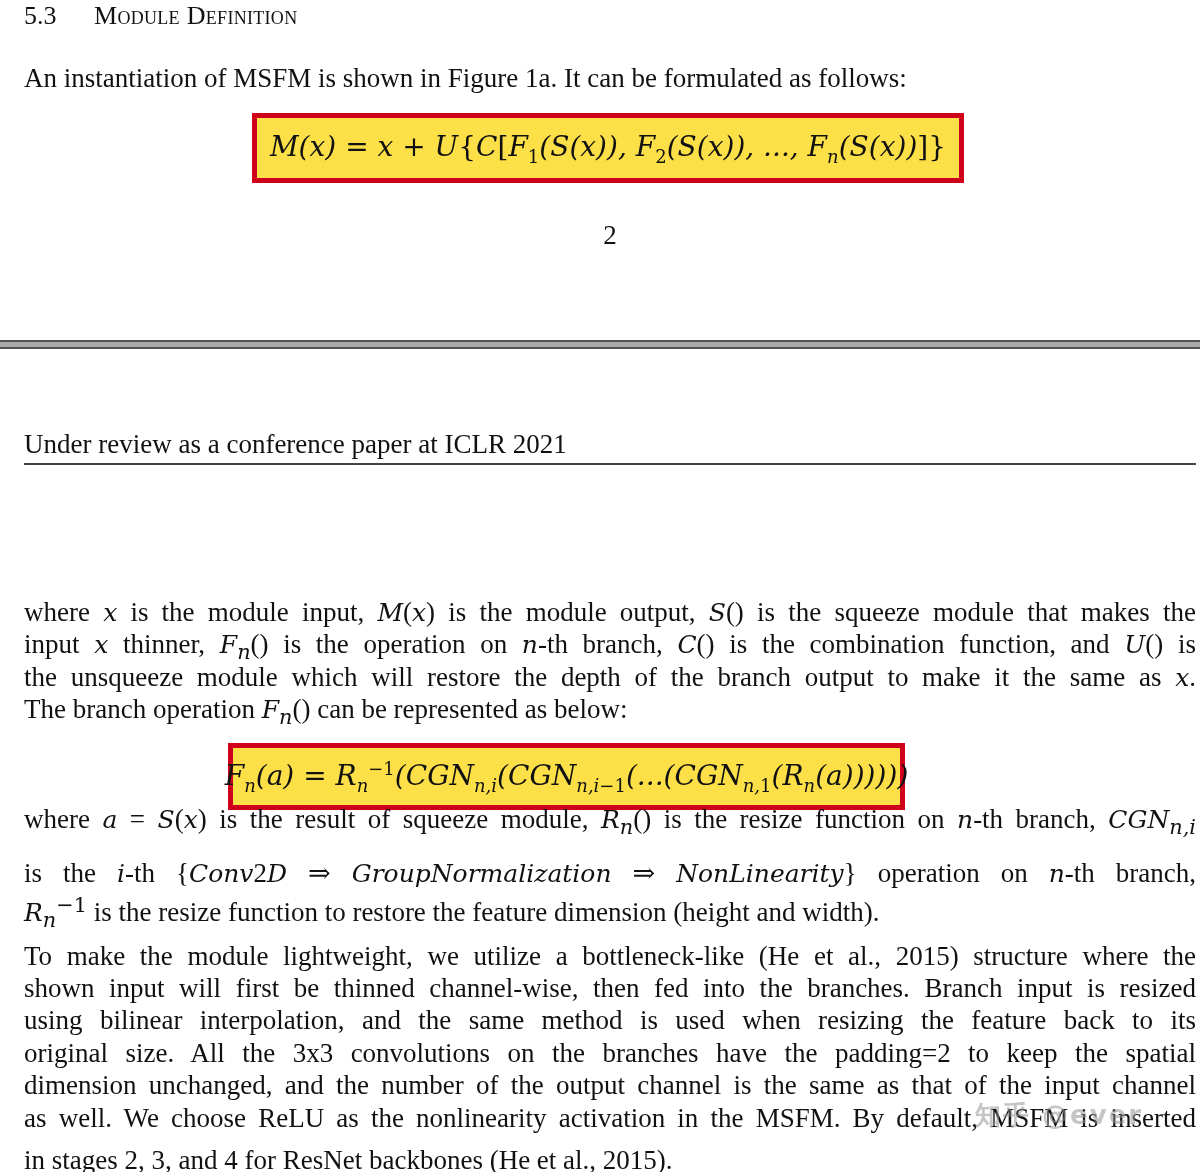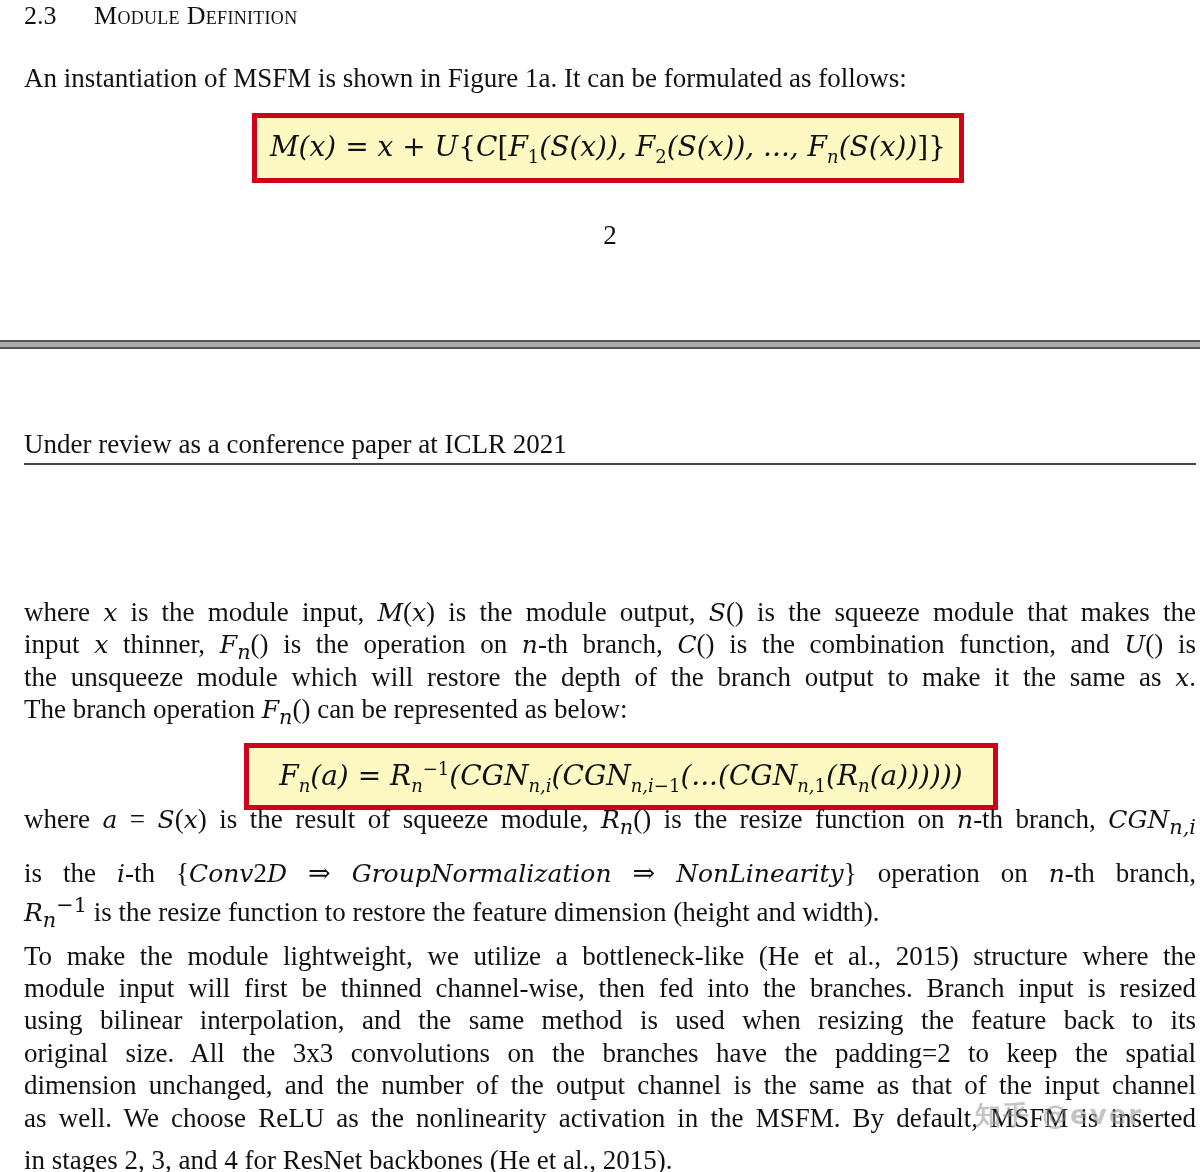--- a/index.html
+++ b/index.html
@@ -4,69 +4,69 @@
 <style>
   html, body { margin:0; padding:0; background:#ffffff; }
   body { width:1200px; height:1172px; position:relative; overflow:hidden;
          font-family:"Liberation Serif","DejaVu Serif",serif; color:#111; }
   .abs { position:absolute; }
   .sec-heading { left:24px; top:0px; font-size:26px; line-height:32px; white-space:nowrap; }
   .sec-heading .num { display:inline-block; width:70px; }
   .sec-heading .title { font-variant:small-caps; letter-spacing:0.3px; }
   .para-line { left:24px; font-size:27px; line-height:32px; white-space:nowrap; }
   .justify { width:1172px; text-align:justify; text-align-last:justify; }
-  .eqbox { border:5px solid #d0021b; background:#fef9c3; box-sizing:border-box;
+  .eqbox { border:5px solid #d0021b; background:#fde047; box-sizing:border-box;
            display:flex; align-items:center; justify-content:center;
            font-family:"DejaVu Serif","Liberation Serif",serif; font-style:italic;
            font-size:28px; color:#111; white-space:nowrap; }
   .eqbox .up { font-style:normal; }
   .eqbox sub, .eqbox sup { font-size:18px; }
   .page-num { left:0; width:1220px; top:220px; text-align:center; font-size:27px; }
   .divider { left:0; top:340px; width:1200px; height:9px; background:#aaaaaa;
              border-top:2px solid #555; border-bottom:2px solid #555; box-sizing:border-box; }
   .conf-header { left:24px; top:428px; font-size:27px; line-height:32px; white-space:nowrap;text-align:center; }
   .header-rule { left:24px; top:463px; width:1172px; height:2px; background:#444; }
   .m { font-family:"DejaVu Serif","Liberation Serif",serif; font-style:italic; font-size:25px; }
   .watermark { left:975px; top:1098px; font-family:"DejaVu Sans",sans-serif; font-size:26px;
                color:rgba(150,150,150,0.55); white-space:nowrap; letter-spacing:2px;font-weight:bold; }
 </style>
 </head>
 <body>
 
 <div class="abs sec-heading">
-  <span class="num">2.3</span><span class="title">Module Definition</span>
+  <span class="num">5.3</span><span class="title">Module Definition</span>
 </div>
 
 <div class="abs para-line" style="top:62px;">An instantiation of MSFM is shown in Figure 1a. It can be formulated as follows:</div>
 
 <div class="abs eqbox" style="left:252px; top:113px; width:712px; height:70px;">
   <span>M(x) <span class="up">=</span> x <span class="up">+</span> U<span class="up">{</span>C<span class="up">[</span>F<sub class="up">1</sub>(S(x)), F<sub class="up">2</sub>(S(x)), ..., F<sub>n</sub>(S(x))<span class="up">]}</span></span>
 </div>
 
 <div class="abs page-num">2</div>
 
 <div class="abs divider"></div>
 
 <div class="abs conf-header">Under review as a conference paper at ICLR 2021</div>
 <div class="abs header-rule"></div>
 
 <div class="abs para-line justify" style="top:596px;">where <span class="m">x</span> is the module input, <span class="m">M</span>(<span class="m">x</span>) is the module output, <span class="m">S</span>() is the squeeze module that makes the</div>
 <div class="abs para-line justify" style="top:628px;">input <span class="m">x</span> thinner, <span class="m">F<sub>n</sub></span>() is the operation on <span class="m">n</span>-th branch, <span class="m">C</span>() is the combination function, and <span class="m">U</span>() is</div>
 <div class="abs para-line justify" style="top:661px;">the unsqueeze module which will restore the depth of the branch output to make it the same as <span class="m">x</span>.</div>
 <div class="abs para-line" style="top:693px;">The branch operation <span class="m">F<sub>n</sub></span>() can be represented as below:</div>
 
-<div class="abs eqbox" style="left:244px; top:743px; width:754px; height:67px;">
+<div class="abs eqbox" style="left:228px; top:743px; width:677px; height:67px;">
   <span>F<sub>n</sub>(a) <span class="up">=</span> R<sub>n</sub><sup class="up">−1</sup>(CGN<sub>n,i</sub>(CGN<sub>n,i−<span class="up">1</span></sub>(...(CGN<sub>n,<span class="up">1</span></sub>(R<sub>n</sub>(a))))))</span>
 </div>
 
 <div class="abs para-line justify" style="top:803px;">where <span class="m">a</span> = <span class="m">S</span>(<span class="m">x</span>) is the result of squeeze module, <span class="m">R<sub>n</sub></span>() is the resize function on <span class="m">n</span>-th branch, <span class="m">CGN<sub>n,i</sub></span></div>
 <div class="abs para-line justify" style="top:857px;">is the <span class="m">i</span>-th {<span class="m">Conv</span>2<span class="m">D</span> ⇒ <span class="m">GroupNormalization</span> ⇒ <span class="m">NonLinearity</span>} operation on <span class="m">n</span>-th branch,</div>
 <div class="abs para-line" style="top:889px;"><span class="m">R<sub>n</sub><sup style="font-style:normal">−1</sup></span> is the resize function to restore the feature dimension (height and width).</div>
 
 <div class="abs para-line justify" style="top:940px;font-family:Liberation Serif, serif;">To make the module lightweight, we utilize a bottleneck-like (He et al., 2015) structure where the</div>
-<div class="abs para-line justify" style="top:972px;">module input will first be thinned channel-wise, then fed into the branches. Branch input is resized</div>
+<div class="abs para-line justify" style="top:972px;">shown input will first be thinned channel-wise, then fed into the branches. Branch input is resized</div>
 <div class="abs para-line justify" style="top:1004px;">using bilinear interpolation, and the same method is used when resizing the feature back to its</div>
 <div class="abs para-line justify" style="top:1037px;">original size.  All the 3x3 convolutions on the branches have the padding=2 to keep the spatial</div>
 <div class="abs para-line justify" style="top:1069px;">dimension unchanged, and the number of the output channel is the same as that of the input channel</div>
 <div class="abs para-line justify" style="top:1102px;">as well. We choose ReLU as the nonlinearity activation in the MSFM. By default, MSFM is inserted</div>
 <div class="abs para-line" style="top:1144px;">in stages 2, 3, and 4 for ResNet backbones (He et al., 2015).</div>
 
 <div class="abs watermark">知乎 @ever</div>
 
 </body></html>

